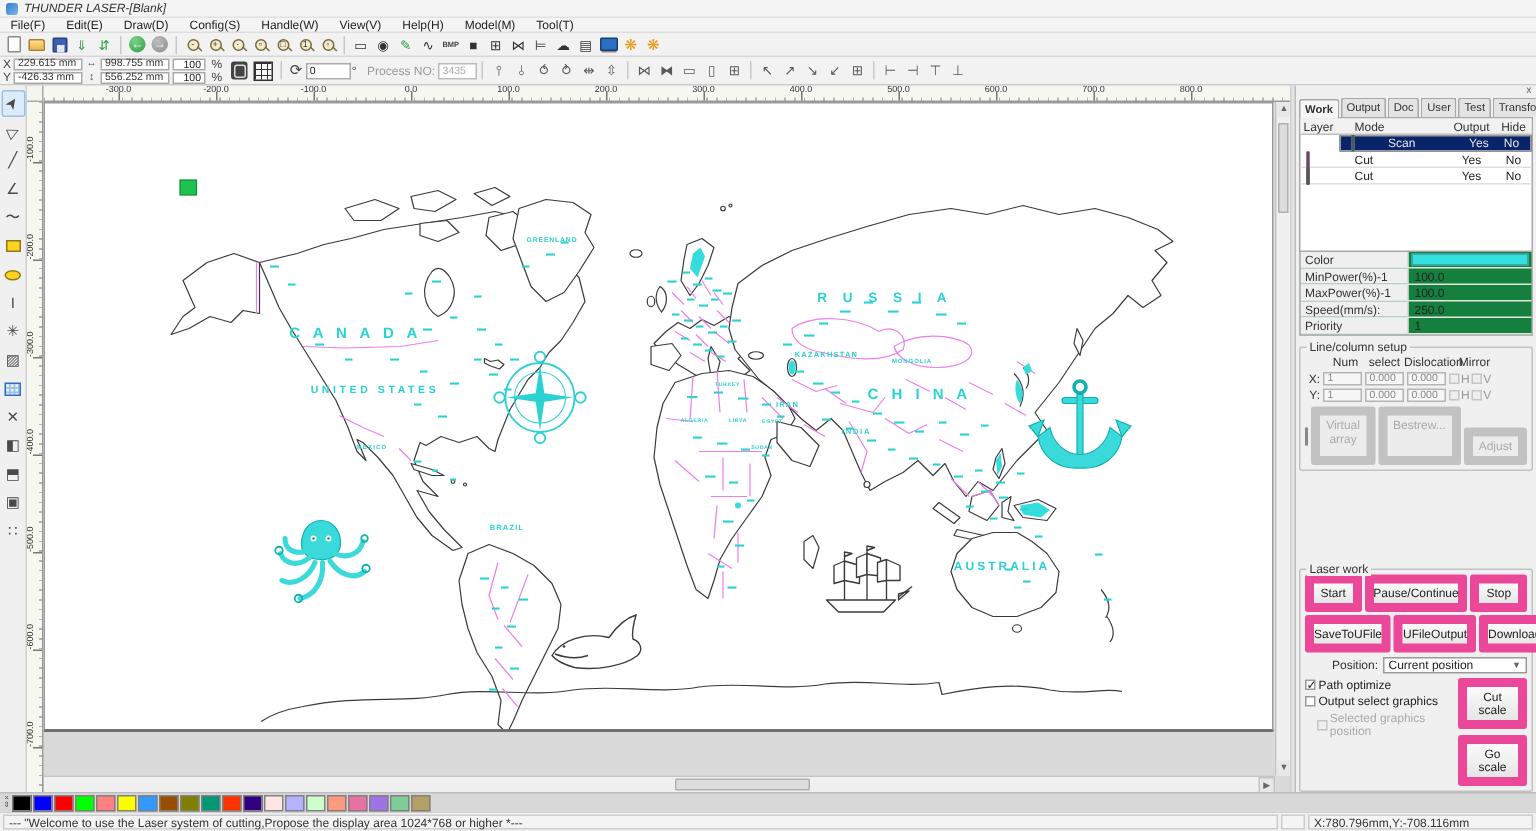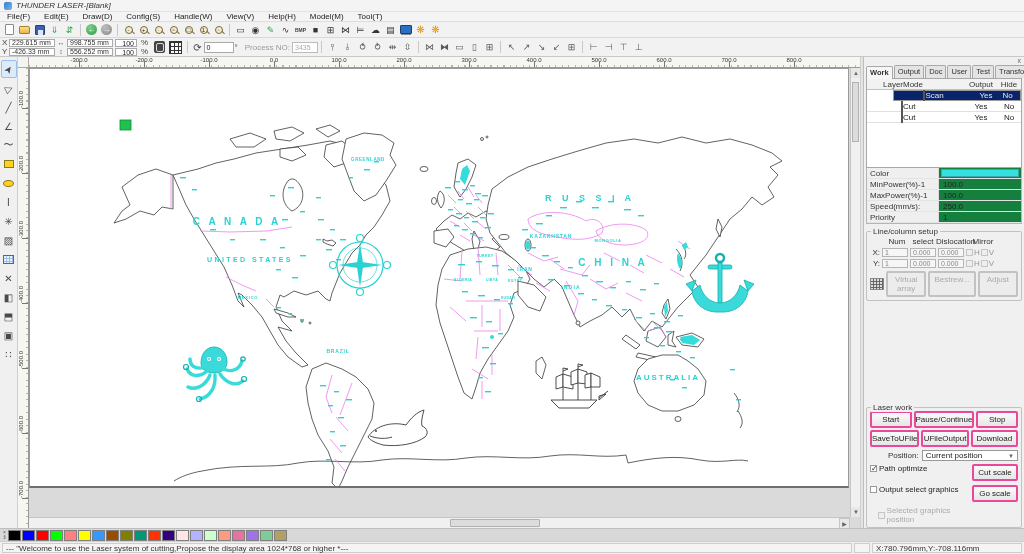--- a/index.html
+++ b/index.html
@@ -87,21 +87,21 @@
 
   
   .panel { width:160px; background:#f0f0f0; display:flex; flex-direction:column; font-size:8px; position:relative; padding:2px 2px 0 2px; }
   .panel-x { position:absolute; right:3px; top:0; font-size:7px; color:#666; }
   .tabs { display:flex; margin-top:6px; }
   .tab { padding:1px 3px 2px; border:1px solid #a8a8a8; border-bottom:none; border-radius:2px 2px 0 0; background:#e4e4e4; color:#333; margin-right:1px; font-size:7.5px; }
   .tab.active { background:#f6f6f6; position:relative; top:1px; font-weight:bold; }
   .ltable { border:1px solid #a8a8a8; background:#fff; }
   .lt-head, .lt-row { display:flex; height:11px; align-items:center; border-bottom:1px solid #e0e0e0; }
   .lt-head { background:#f2f2f2; border-bottom:1px solid #c0c0c0; color:#333; }
-  .c-layer { width:36px; padding-left:2px;text-align:right; } .c-mode { width:62px; } .c-out { width:32px; text-align:center; } .c-hide { width:24px; text-align:center; }
+  .c-layer { width:36px; padding-left:2px; } .c-mode { width:62px; } .c-out { width:32px; text-align:center; } .c-hide { width:24px; text-align:center; }
   .lt-row.sel { background:#0a246a; color:#e6e6e6;margin-left:26px; }
   .sw { width:30px; height:7px; margin-left:2px; border:1px solid #555; }
   .lt-empty { height:44px; }
   .props { border:1px solid #b5b5b5; border-top:none; background:#15803d; }
   .prow { display:flex; height:11px; border-bottom:1px solid #e4e4e4; align-items:center; }
   .pk { width:72px; background:#efefef; padding-left:3px; border-right:1px solid #ddd; height:100%; display:flex; align-items:center; color:#333; }
   .pv { flex:1; padding-left:4px; color:#222; }
   .colorbar { flex:1; height:8px; margin:0 2px; border:1px solid #3aa8a8; background:#35e0e0; }
   .lasers { display:flex; margin-top:2px; gap:1px; }
   .lbtn { flex:1; text-align:center; border:1px solid #9a9a9a; background:linear-gradient(#fbfbfb,#e6e6e6); padding:2px 0; border-radius:2px; }
@@ -114,32 +114,32 @@
   .lc-lab { width:10px; text-align:right; color:#333; }
   .lc-in { width:26px; height:9px; border:1px solid #b5b5b5; background:#f6f6f6; color:#888; padding:0 2px; font-size:7px; display:flex; align-items:center; }
   .mir { display:flex; align-items:center; gap:1px; color:#999; }
   .cb { width:7px; height:7px; border:1px solid #9a9a9a; background:#fff; display:inline-block; position:relative; }
   .cb.dis { background:#eee; border-color:#c5c5c5; }
   .cb.on:after { content:"✓"; position:absolute; left:0; top:-2px; font-size:8px; color:#222; }
   .lc-btns { display:flex; gap:2px; margin-top:3px; align-items:center; }
   .arr-ic { width:14px; height:12px; border:1px solid #888; background:
      linear-gradient(#666 1px,transparent 1px) 0 2px/100% 3px,
      linear-gradient(90deg,#666 1px,transparent 1px) 2px 0/3px 100%, #ddd; }
-  .gbtn { border:2px solid #ec4899; background:linear-gradient(#fbfbfb,#e6e6e6); padding:2px 4px; border-radius:2px; }
+  .gbtn { border:6px solid #ec4899; background:linear-gradient(#fbfbfb,#e6e6e6); padding:2px 4px; border-radius:2px; }
   .gbtn.dis { color:#aaa; border-color:#c2c2c2; background:#ececec; }
   .spacer { flex:1; }
   .lw-rows { display:flex; flex-direction:column; gap:2px; }
   .lw-row { display:flex; gap:2px; }
   .lw-row .gbtn { flex:1; text-align:center; padding:2px 0; }
   .pos-row { display:flex; align-items:center; gap:3px; margin-top:3px; }
   .pos-lab { margin-left:18px; color:#333; }
   .sel { flex:1; border:1px solid #9a9a9a; background:#fff; height:11px; display:flex; align-items:center; padding:0 3px; justify-content:space-between; color:#222; }
   .sel .car { color:#666; font-size:6px; }
   .chk-zone { display:flex; margin-top:3px; }
-  .chk-col { flex:1; display:flex; flex-direction:column; gap:12px; }
+  .chk-col { flex:1; display:flex; flex-direction:column; gap:2px; }
   .chk-line { display:flex; align-items:center; gap:2px; color:#222; }
   .chk-line.dis { color:#aaa; margin-left:8px; }
   .scale-col { width:46px; display:flex; flex-direction:column; gap:4px; }
   .dev-row { display:flex; gap:3px; align-items:center; margin-top:2px; }
   .dev-row .gbtn { width:58px; text-align:center; }
 
   
   .palette { height:13px; background:#d8d8d8; border-top:1px solid #bdbdbd; display:flex; align-items:center; padding-left:1px; }
   .pal-ctrl { width:7px; display:flex; flex-direction:column; align-items:center; color:#555; font-size:5px; line-height:5px; }
   .swatch { width:13px; height:11px; border:1px solid #808080; margin-right:1px; }
@@ -860,21 +860,21 @@
               <span class="cb dis"></span>
               <span>V</span>
             </span>
           </div>
         </div>
       <div class="lc-btns">
         <div class="arr-ic"></div>
         <span id="lcbtns" style="display:flex;gap:2px;flex:1;">
             <span class="gbtn dis" style="flex: 1 1 0%; text-align: center;">Virtual array</span>
             <span class="gbtn dis" style="flex: 1 1 0%; text-align: center;">Bestrew...</span>
-            <span class="gbtn dis" style="flex: 1 1 0%; text-align: center;">Adjust</span>
+            <span class="gbtn dis" style="flex: 1 1 0%; text-align: center; margin-top: 14px;">Adjust</span>
           </span>
       </div>
     </div>
 
     <div class="spacer"></div>
 
     <div class="grp">
       <span class="grp-title">Laser work</span>
       <div class="lw-rows">
         <div class="lw-row" id="lwrow1">

